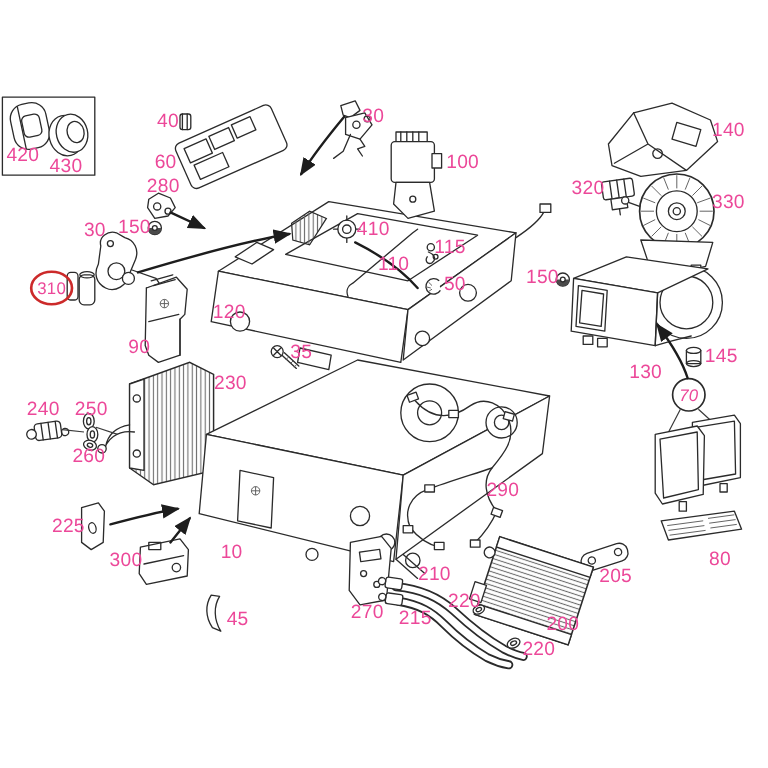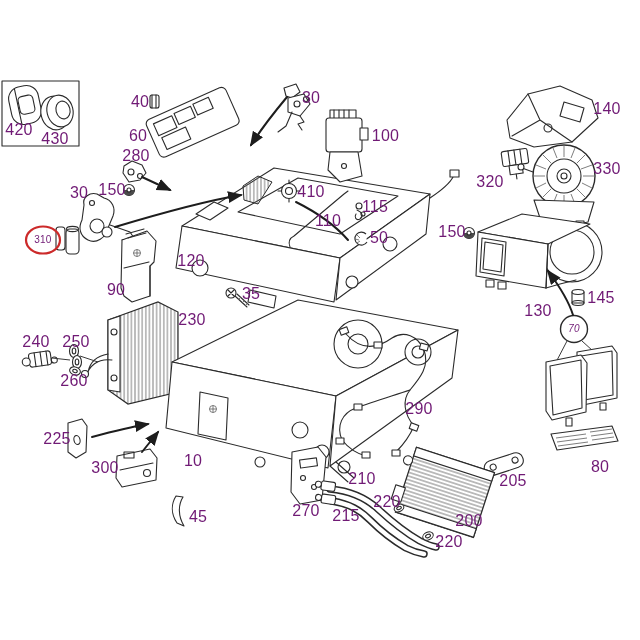--- a/index.html
+++ b/index.html
@@ -1,21 +1,21 @@
 <!DOCTYPE html>
 <html><head>
 <meta charset="utf-8">
 <style>
   html,body{margin:0;padding:0;background:#fff;}
   .stage{position:relative;width:640px;height:640px;background:#fff;overflow:hidden;
          font-family:"Liberation Sans",sans-serif;}
   .art{position:absolute;left:0;top:0;}
   .lbl{position:absolute;transform:translate(-50%,-50%);font-size:16px;line-height:1;
-       color:#701a75;white-space:nowrap;letter-spacing:0.2px;}
-  .lbl-sm{font-size:10px;}
+       color:#ec4899;white-space:nowrap;letter-spacing:0.2px;}
+  .lbl-sm{font-size:14px;}
   
   .ln{stroke:#2b2b2b;fill:none;stroke-width:1.1;stroke-linejoin:round;stroke-linecap:round;}
   .wf{stroke:#2b2b2b;fill:#ffffff;stroke-width:1.1;stroke-linejoin:round;}
   .wf2{stroke:#2b2b2b;fill:#ffffff;stroke-width:1.4;stroke-linejoin:round;}
   .thin{stroke:#5d5d5d;fill:none;stroke-width:0.8;}
   .leader{stroke:#3a3a3a;fill:none;stroke-width:1;}
   .arrow{stroke:#1d1d1d;fill:none;stroke-width:2;stroke-linecap:round;}
   .dark{fill:#4a4a4a;stroke:none;}
 </style>
 </head>
@@ -379,21 +379,21 @@
   <div class="lbl" style="left:105px;top:468px;">300</div>
   <div class="lbl" style="left:193px;top:461px;">10</div>
   <div class="lbl" style="left:198px;top:517px;">45</div>
   <div class="lbl" style="left:311px;top:98px;">30</div>
   <div class="lbl" style="left:374px;top:136px;padding-left:23px;">100</div>
   <div class="lbl" style="left:311px;top:192px;">410</div>
   <div class="lbl" style="left:328px;top:221px;">110</div>
   <div class="lbl" style="left:375px;top:207px;">115</div>
   <div class="lbl" style="left:379px;top:238px;">50</div>
   <div class="lbl" style="left:607px;top:109px;">140</div>
-  <div class="lbl" style="left:490px;top:158px;margin-top:24px;">320</div>
+  <div class="lbl" style="left:490px;top:158px;">320</div>
   <div class="lbl" style="left:607px;top:169px;">330</div>
   <div class="lbl" style="left:452px;top:232px;">150</div>
   <div class="lbl" style="left:538px;top:311px;">130</div>
   <div class="lbl" style="left:601px;top:298px;">145</div>
   <div class="lbl lbl-sm" style="left:574px;top:329px;font-style:italic;">70</div>
   <div class="lbl" style="left:600px;top:467px;">80</div>
   <div class="lbl" style="left:513px;top:481px;">205</div>
   <div class="lbl" style="left:306px;top:511px;">270</div>
   <div class="lbl" style="left:362px;top:479px;">210</div>
   <div class="lbl" style="left:346px;top:516px;">215</div>

